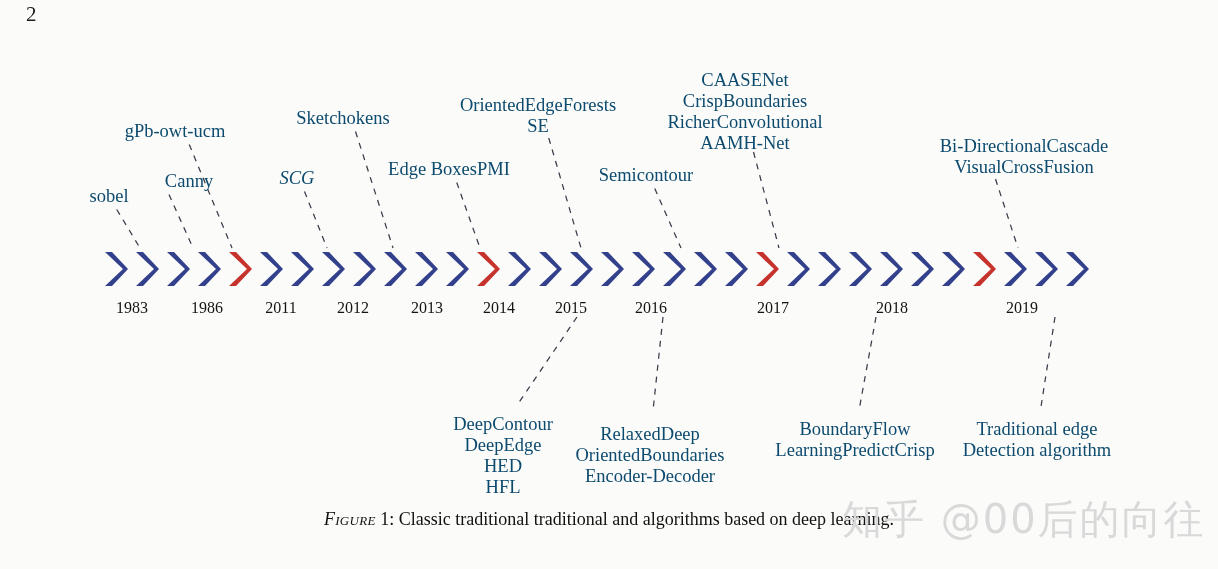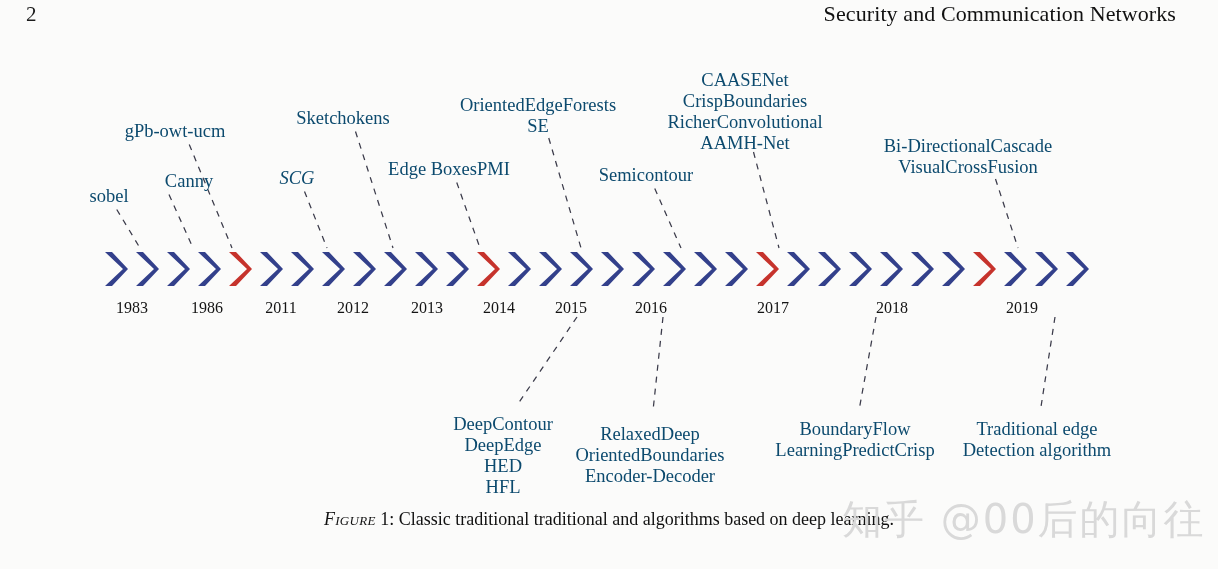--- a/index.html
+++ b/index.html
@@ -134,21 +134,20 @@
     white-space: nowrap;
     user-select: none;
   }
 </style>
 </head>
 <body>
 
 <div id="page">
 
   <div class="page-number">2</div>
-  <div class="journal-title">Security and Communication Networks</div>
 
   <div class="figure">
     <svg class="leader" id="leader-layer" width="1218" height="569">
         <line x1="116.75" y1="209.5" x2="140" y2="248" stroke="#3b3b4a" stroke-width="1.25" stroke-dasharray="6 6"></line>
         <line x1="169" y1="194.5" x2="193" y2="248" stroke="#3b3b4a" stroke-width="1.25" stroke-dasharray="6 6"></line>
         <line x1="189.25" y1="144.5" x2="232" y2="248" stroke="#3b3b4a" stroke-width="1.25" stroke-dasharray="6 6"></line>
         <line x1="304.5" y1="191.5" x2="327" y2="248" stroke="#3b3b4a" stroke-width="1.25" stroke-dasharray="6 6"></line>
         <line x1="355.5" y1="131.5" x2="393" y2="248" stroke="#3b3b4a" stroke-width="1.25" stroke-dasharray="6 6"></line>
         <line x1="456.75" y1="182.5" x2="480" y2="248" stroke="#3b3b4a" stroke-width="1.25" stroke-dasharray="6 6"></line>
         <line x1="548.75" y1="138" x2="581" y2="248" stroke="#3b3b4a" stroke-width="1.25" stroke-dasharray="6 6"></line>
@@ -342,21 +341,21 @@
         <div class="tl-label top" style="left: 297px; top: 168px; font-style: italic;">SCG</div>
         <div class="tl-label top" style="left: 343px; top: 108px;">Sketchokens</div>
         <div class="tl-label top" style="left: 449px; top: 159px;">Edge BoxesPMI</div>
         <div class="tl-label top" style="left: 538px; top: 95px;">OrientedEdgeForests
 SE</div>
         <div class="tl-label top" style="left: 646px; top: 165px;">Semicontour</div>
         <div class="tl-label top" style="left: 745px; top: 70px;">CAASENet
 CrispBoundaries
 RicherConvolutional
 AAMH-Net</div>
-        <div class="tl-label top" style="left: 968px; top: 136px;">Bi-DirectionalCascade
+        <div class="tl-label top" style="left: 1024px; top: 136px;">Bi-DirectionalCascade
 VisualCrossFusion</div>
         <div class="tl-label bottom" style="left: 503px; top: 414px;">DeepContour
 DeepEdge
 HED
 HFL</div>
         <div class="tl-label bottom" style="left: 650px; top: 424px;">RelaxedDeep
 OrientedBoundaries
 Encoder-Decoder</div>
         <div class="tl-label bottom" style="left: 855px; top: 419px;">BoundaryFlow
 LearningPredictCrisp</div>

